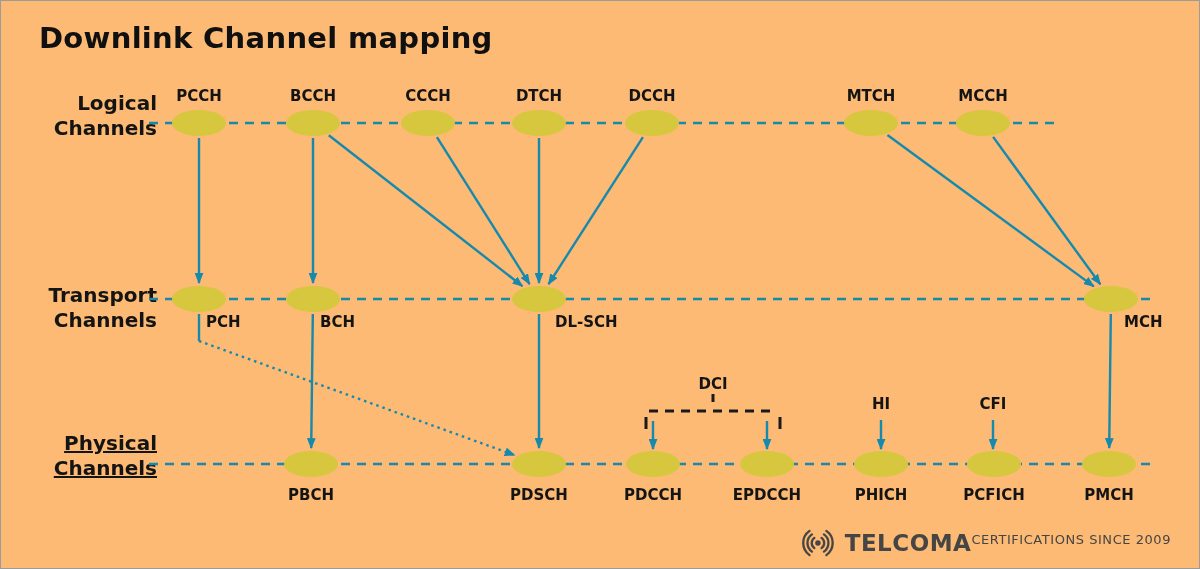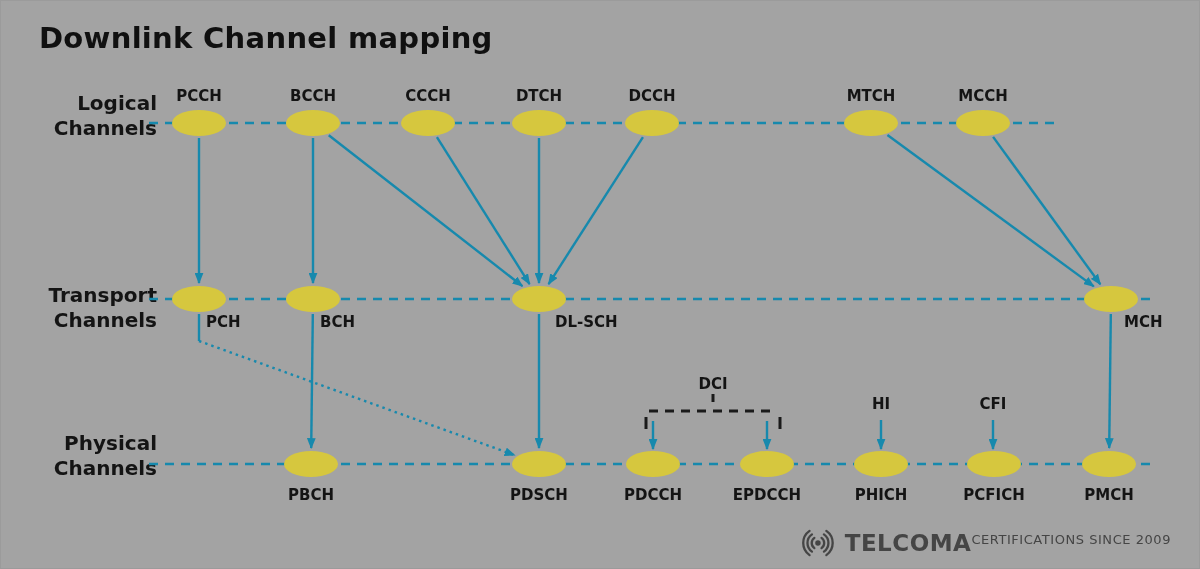--- a/index.html
+++ b/index.html
@@ -1,35 +1,35 @@
 <!DOCTYPE html>
 <html><head>
 <meta charset="utf-8">
 <style>
   html,body{margin:0;padding:0;background:#ffffff;}
   .canvas{
     position:relative;
     width:1200px;height:569px;
     box-sizing:border-box;
-    background:#a3a3a3;
+    background:#fdba74;
     border:1px solid #9b9b9b;
     overflow:hidden;
     font-family:"DejaVu Sans","Liberation Sans",sans-serif;
   }
   .title{
     position:absolute;left:38px;top:20px;
     font-size:29px;font-weight:700;color:#101010;letter-spacing:0.3px;
   }
   .row-label{
     position:absolute;left:16px;width:140px;
     text-align:right;font-size:20px;font-weight:700;color:#141414;line-height:25px;
   }
   .row-label.logical{top:90px;}
   .row-label.transport{top:282px;}
-  .row-label.physical{top:430px;}
+  .row-label.physical{top:430px;text-decoration:underline;}
   svg.diagram{position:absolute;left:0;top:0;}
   .logo{
     position:absolute;right:28px;bottom:10px;
     display:flex;align-items:center;gap:5px;color:#454545;
   }
   .logo .txt{display:flex;flex-direction:row;}
   .logo .name{font-size:23px;font-weight:700;letter-spacing:0.5px;line-height:24px;color:#454545;}
   .logo .tagline{font-size:13px;font-weight:400;letter-spacing:0.55px;color:#454545;margin-top:1px;}
 </style>
 </head>

